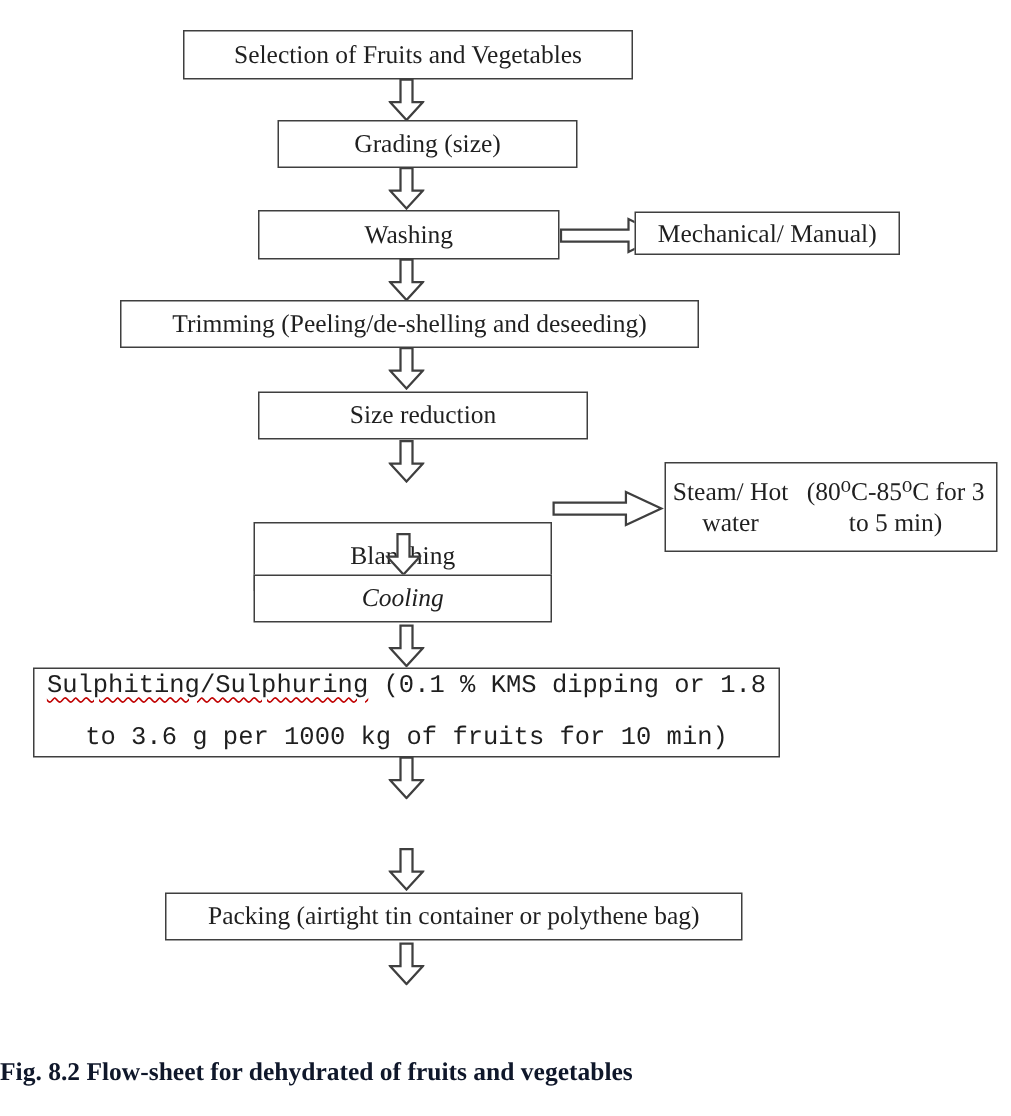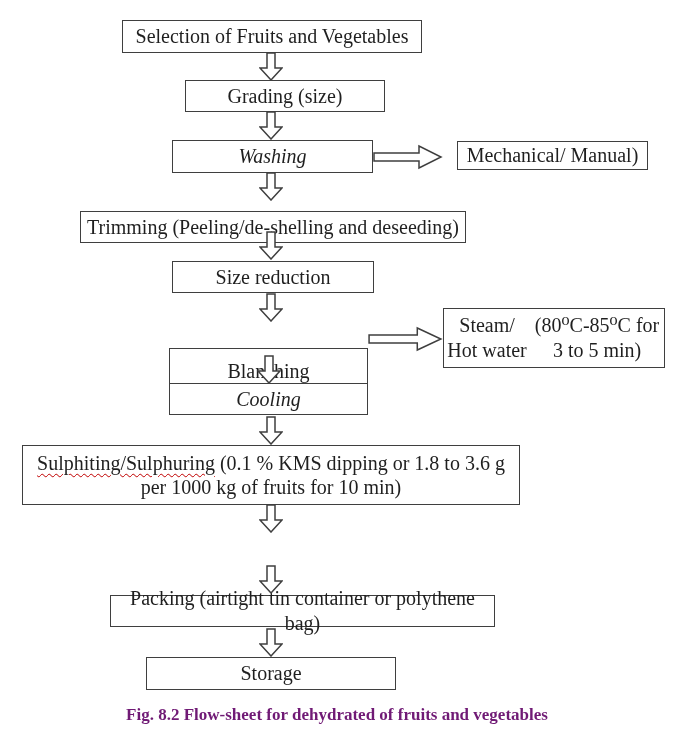--- a/index.html
+++ b/index.html
@@ -14,56 +14,56 @@
   }
   .box {
     position: absolute;
     box-sizing: border-box;
     border: 1.5px solid #3f3f3f;
     background: #ffffff;
     display: flex;
     align-items: center;
     justify-content: center;
     text-align: center;
-    font-size: 20px;
+    font-size: 17px;
     line-height: 1.25;
   }
   .arrow { position: absolute; }
   .wavy {
     text-decoration: underline;
     text-decoration-style: wavy;
     text-decoration-color: #c00000;
     text-decoration-thickness: 1px;
     text-underline-offset: 3px;
   }
-  .two-line { line-height: 24px; }
+  .two-line { line-height: 35px; font-family: Liberation Mono, monospace; }
   .caption {
     position: absolute;
     top: 705px;
     left: 0;
     width: 100%;
-    text-align: center;
+    text-align: left;
     font-size: 17px;
     font-weight: bold;
-    color: #701a75;
+    color: #0f172a;
   }
   
   .b-selection { left: 122px; top: 20px;  width: 300px; height: 33px; }
   .b-grading   { left: 185px; top: 80px;  width: 200px; height: 32px; }
-  .b-washing   { left: 172px; top: 140px; width: 201px; height: 33px; font-style: italic; }
-  .b-trimming  { left: 80px;  top: 200px; width: 386px; height: 32px; margin-top: 11px; }
-  .b-size      { left: 172px; top: 261px; width: 202px; height: 32px; }
+  .b-washing   { left: 172px; top: 140px; width: 201px; height: 33px; }
+  .b-trimming  { left: 80px;  top: 200px; width: 386px; height: 32px; }
+  .b-size      { left: 172px; top: 261px; width: 220px; height: 32px; }
   .b-blanching { left: 169px; top: 322px; width: 199px; height: 46px; margin-top: 26px; }
   .b-cooling   { left: 169px; top: 383px; width: 199px; height: 32px; font-style: italic; }
   .b-sulph     { left: 22px;  top: 445px; width: 498px; height: 60px; padding: 0 8px; }
   .b-drying    { left: 158px; top: 533px; width: 227px; height: 31px; }
   .b-packing   { left: 78px;  top: 595px; width: 385px; height: 32px; margin-left: 32px; }
   .b-storage   { left: 146px; top: 657px; width: 250px; height: 33px; }
   
-  .b-mechanical { left: 457px; top: 141px; width: 191px; height: 29px; }
+  .b-mechanical { left: 423px; top: 141px; width: 177px; height: 29px; }
   .b-steam      { left: 443px; top: 308px; width: 222px; height: 60px; flex-direction: row; }
   
   .a1  { left: 259px; top: 52px;  }
   .a2  { left: 259px; top: 111px; }
   .a3  { left: 259px; top: 172px; }
   .a4  { left: 259px; top: 231px; }
   .a5  { left: 259px; top: 293px; }
   .a6  { left: 257px; top: 355px; }
   .a7  { left: 259px; top: 416px; }
   .a8  { left: 259px; top: 504px; }
@@ -147,17 +147,16 @@
   <svg class="arrow a9" width="24" height="29" viewBox="0 0 24 29">
       <polygon points="8,1 16,1 16,16 23,16 12,28 1,16 8,16" fill="#ffffff" stroke="#3f3f3f" stroke-width="1.5" stroke-linejoin="miter" vector-effect="non-scaling-stroke"></polygon>
     </svg>
 
   <div class="box b-packing">Packing (airtight tin container or polythene bag)</div>
 
   <svg class="arrow a10" width="24" height="29" viewBox="0 0 24 29">
       <polygon points="8,1 16,1 16,16 23,16 12,28 1,16 8,16" fill="#ffffff" stroke="#3f3f3f" stroke-width="1.5" stroke-linejoin="miter" vector-effect="non-scaling-stroke"></polygon>
     </svg>
 
-  <div class="box b-storage">Storage</div>
 
   <div class="caption">Fig. 8.2 Flow-sheet for dehydrated of fruits and vegetables</div>
 
 </div>
 
 </body></html>

